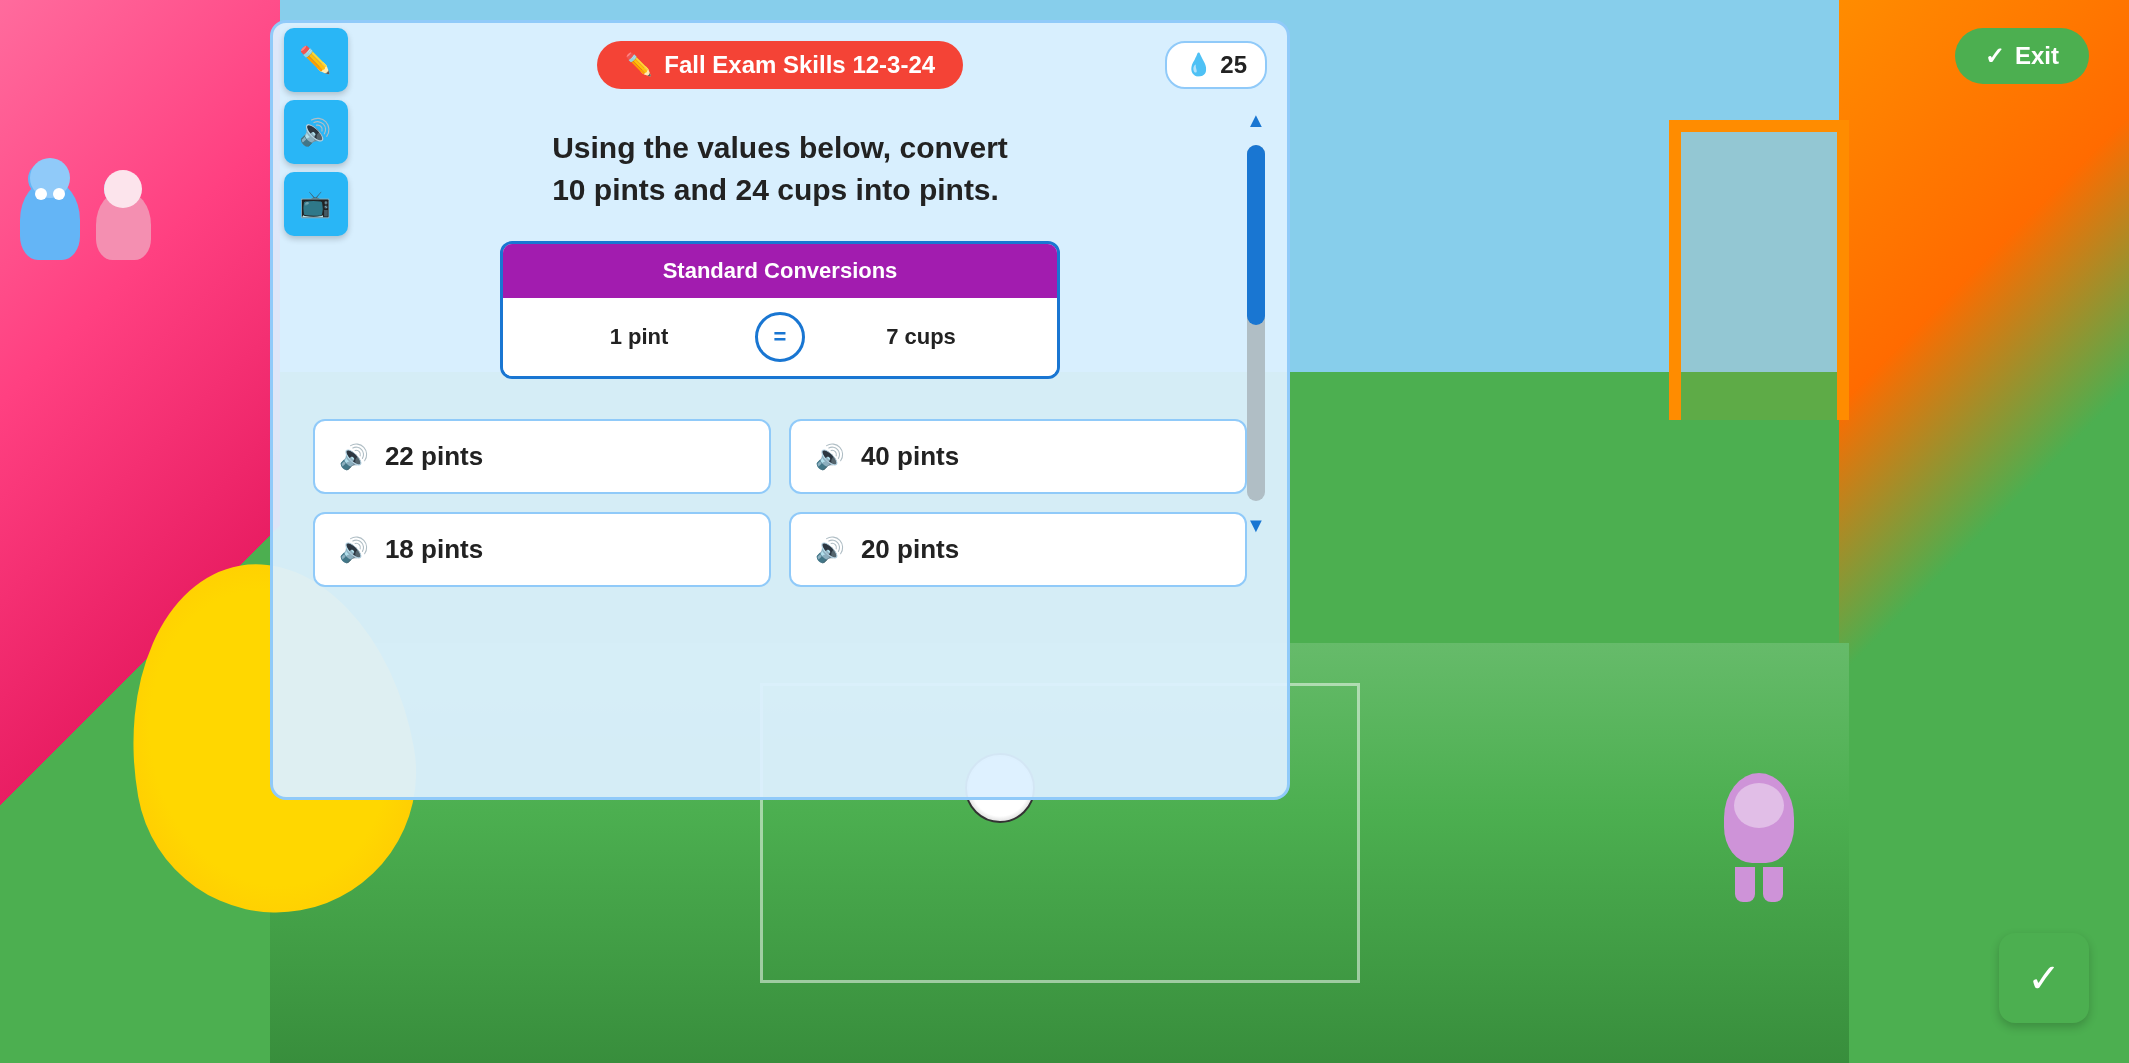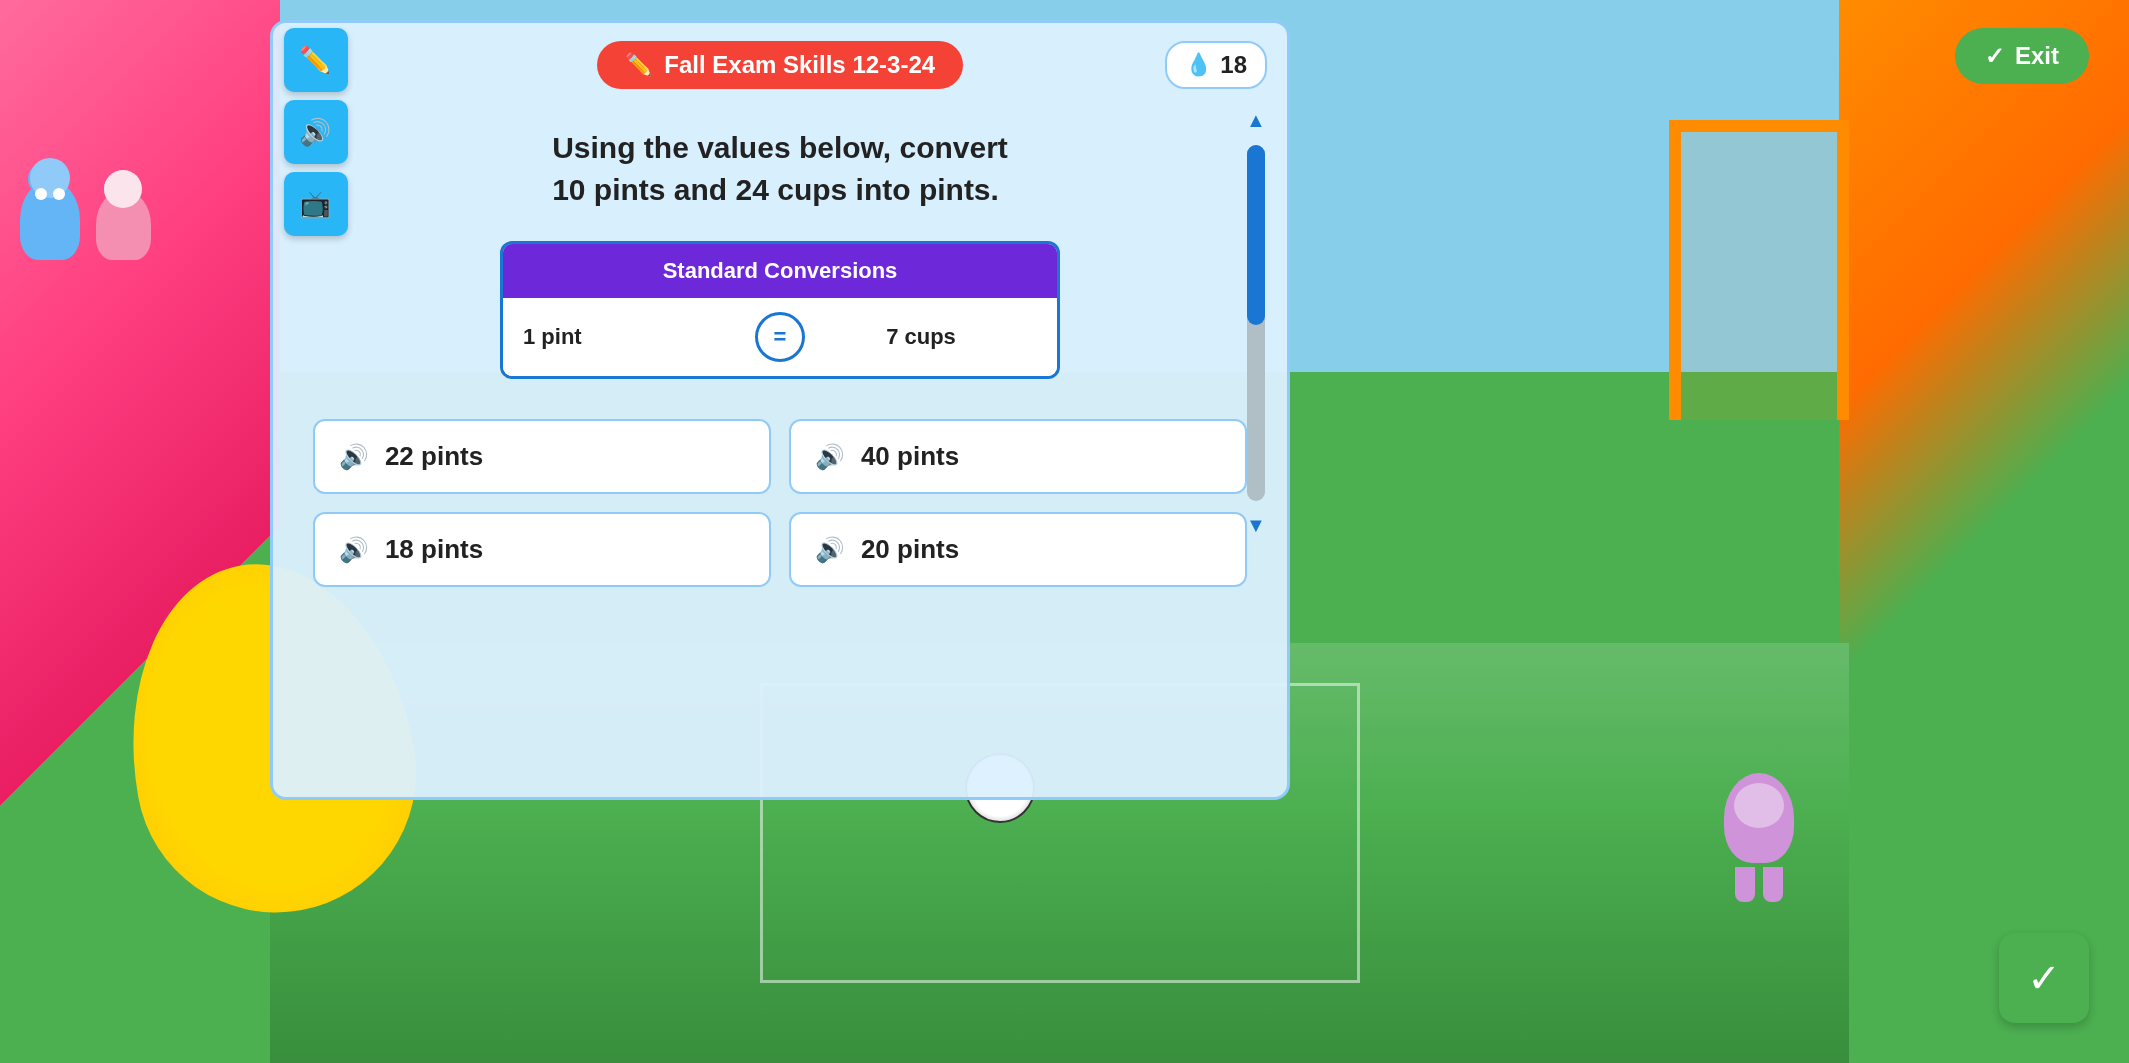--- a/index.html
+++ b/index.html
@@ -177,37 +177,38 @@
     
     .conversion-table {
       margin: 20px auto;
       width: 560px;
       border-radius: 12px;
       overflow: hidden;
       border: 3px solid #1976D2;
     }
 
     .conversion-header {
-      background: #6d28d9;
+      background: #a21caf;
       color: white;
       text-align: center;
       padding: 14px;
       font-size: 22px;
       font-weight: 600;
     }
 
     .conversion-row {
       background: white;
       display: flex;
       align-items: center;
       padding: 14px 20px;
     }
 
     .conversion-left {
       flex: 1;
+      text-align: center;
       font-size: 22px;
       font-weight: 700;
       color: #222;
     }
 
     .conversion-equals {
       width: 50px;
       height: 50px;
       border-radius: 50%;
       border: 3px solid #1976D2;
@@ -404,21 +405,21 @@
 
 <div class="modal">
 
   <div class="header-bar">
     <div class="exam-title-box">
       <span class="exam-icon">✏️</span>
       <span class="exam-title">Fall Exam Skills 12-3-24</span>
     </div>
     <div class="score-box">
       <span class="score-icon">💧</span>
-      <span class="score-value">18</span>
+      <span class="score-value">25</span>
     </div>
   </div>
 
   <div class="question-area">
     <div class="question-text">
       <span>Using the values below, convert</span><br>
       <span>10 pints and 24 cups into pints.</span>
     </div>
   </div>
 

